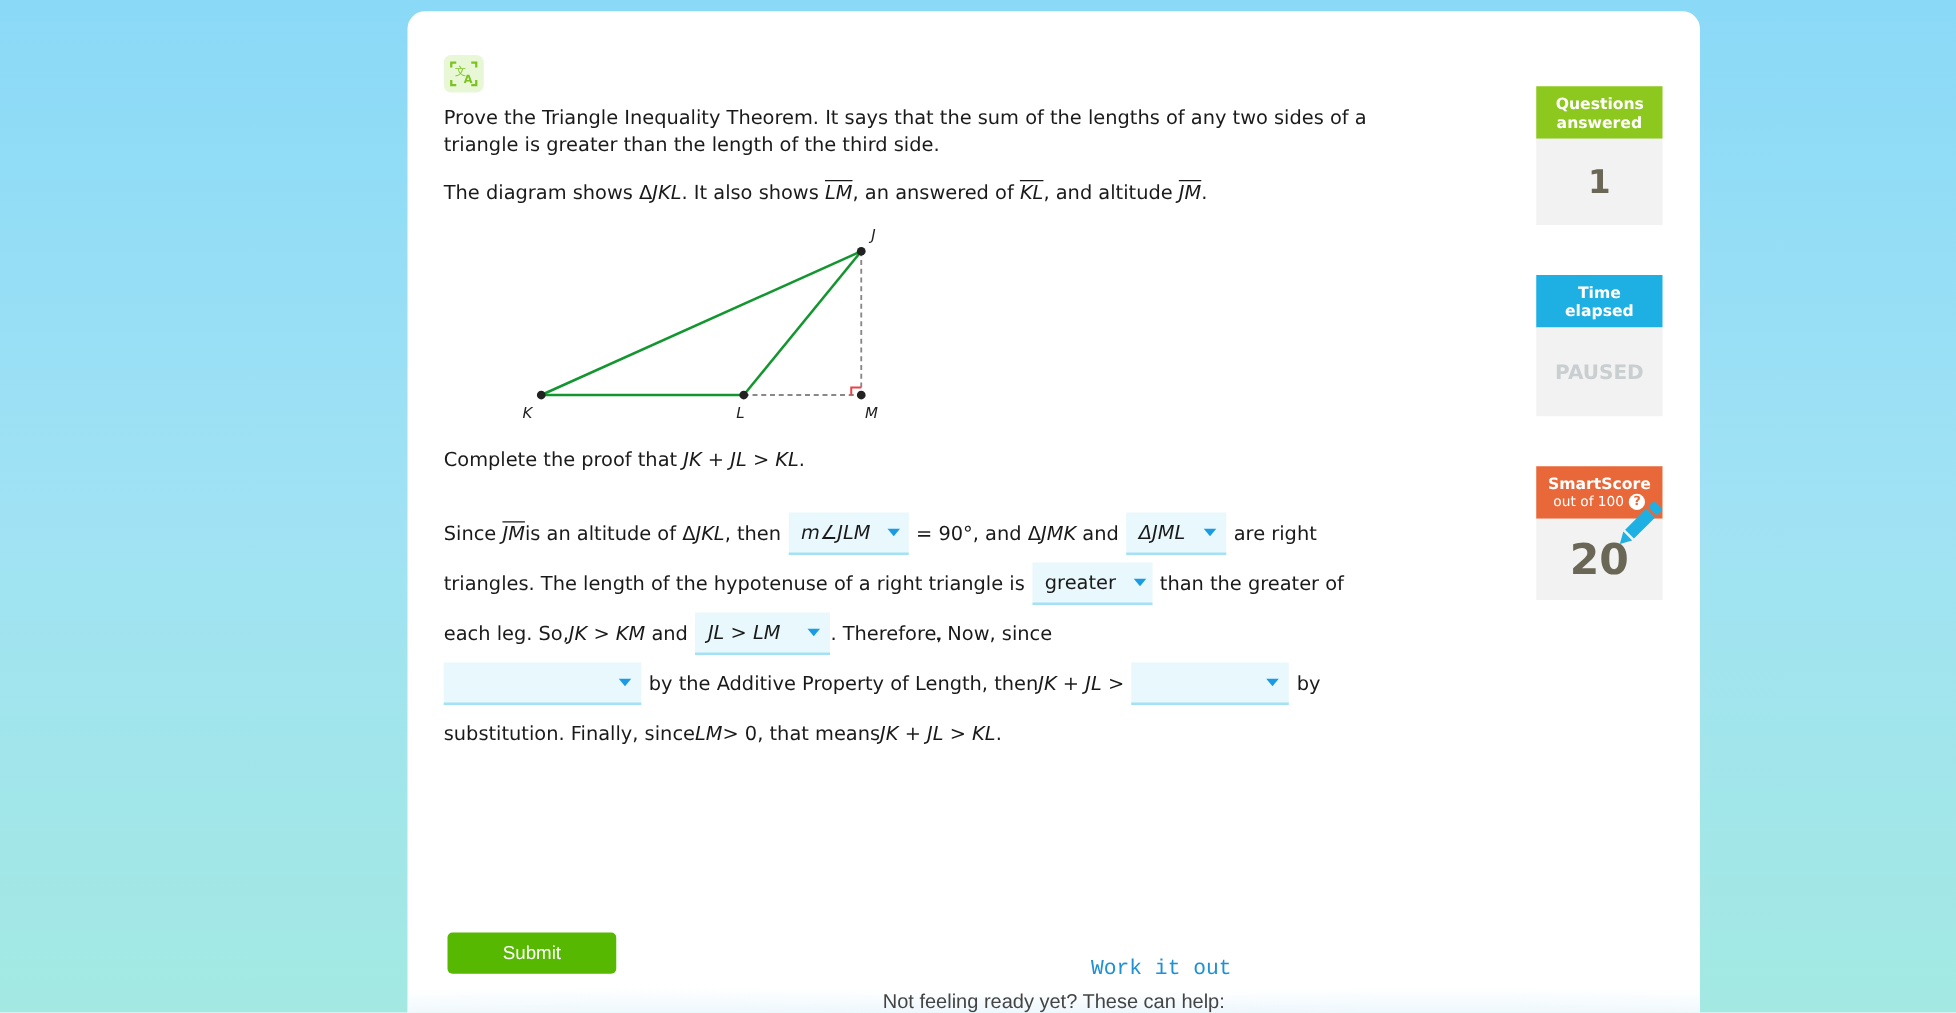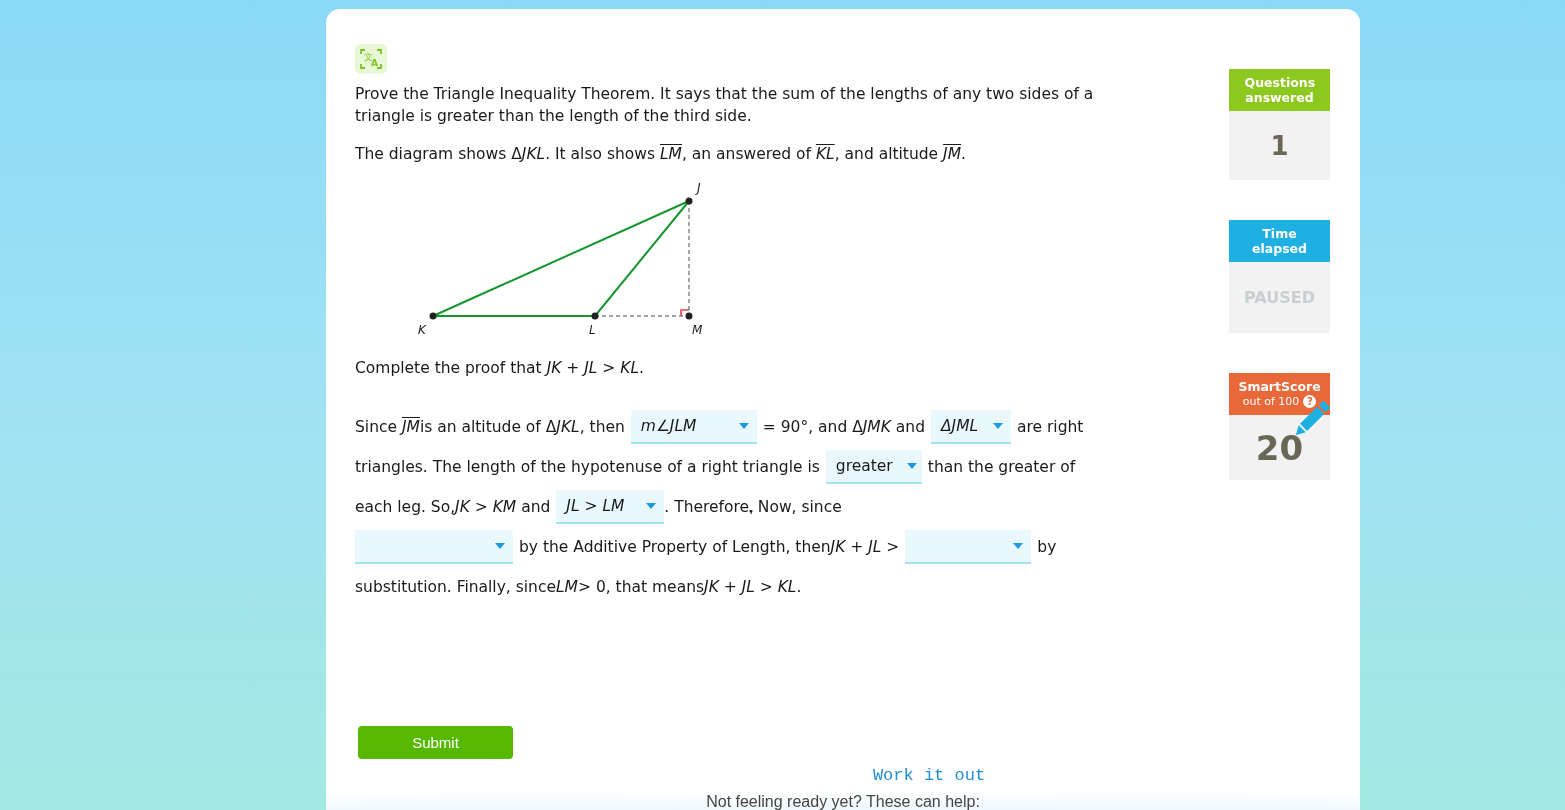--- a/index.html
+++ b/index.html
@@ -28,21 +28,21 @@
   .line { height: 40px; display: flex; align-items: center; white-space: nowrap; }
   .dd {
     display: inline-flex; align-items: center; justify-content: space-between;
     height: 34px; background: #e8f8fc; border-bottom: 2px solid #a4e1f4;
     padding: 0 8px 0 10px; margin: 0 6px; cursor: pointer;
   }
   .dd .val { font-style: italic; }
   .dd .val.plain { font-style: normal; }
   .caret { width: 0; height: 0; border-left: 5px solid transparent; border-right: 5px solid transparent; border-top: 6px solid #1a9be3; margin-left: 14px; }
   .submit {
-    position: absolute; left: 32px; top: 717px; width: 155px; height: 33px;
+    position: absolute; left: 32px; top: 737px; width: 135px; height: 33px;
     background: #56b800; color: #fff; border-radius: 4px; border: none;
     font-family: "Liberation Sans", sans-serif; font-size: 15px; display: flex; align-items: center; justify-content: center;
   }
   .work-title { position: absolute; left: 0; width: 1206px; top: 757px; text-align: center; color: #1f8fd6; font-family: Liberation Mono, monospace; font-size: 17px; }
   .work-sub { position: absolute; left: 0; width: 1034px; top: 784px; text-align: center; color: #444; font-family: "Liberation Sans", sans-serif; font-size: 16px; }
   .wave { position: absolute; left: 0; top: 780px; width: 1034px; height: 60px; background: radial-gradient(ellipse at 20% 100%, #eaf6fd 40%, transparent 70%), radial-gradient(ellipse at 80% 100%, #eaf6fd 40%, transparent 70%); }
   .sidebar { position: absolute; left: 903px; top: 20px; width: 101px; font-family: "DejaVu Sans", sans-serif; }
   .sb-head { color: #fff; font-weight: bold; font-size: 12.5px; text-align: center; line-height: 15px; display: flex; align-items: center; justify-content: center; flex-direction: column; margin-top: 40px; }
   .sb-body { background: #f2f2f2; display: flex; align-items: center; justify-content: center; }
   .pencil { position: absolute; left: 962px; top: 390px; }
@@ -82,21 +82,21 @@
       <text x="307" y="155" font-size="12" font-style="italic" fill="#222" font-family="DejaVu Sans, sans-serif">M</text>
     </svg>
 
     <p class="p3">
       <span>Complete the proof that </span><i>JK + JL &gt; KL</i><span>.</span>
     </p>
 
     <div class="proof">
       <div class="line">
         <span>Since </span>&nbsp;<span class="ov">JM</span><span> is an altitude of Δ</span><i>JKL</i><span>, then</span>
-        <span class="dd" style="width:126px">
+        <span class="dd" style="width:96px">
             <span class="val">m∠JLM</span>
             <span class="caret"></span>
           </span>
         <span>= 90°, and Δ</span><i>JMK</i>&nbsp;<span> and</span>
         <span class="dd" style="width:80px">
             <span class="val">ΔJML</span>
             <span class="caret"></span>
           </span>
         <span>are right</span>
       </div>

